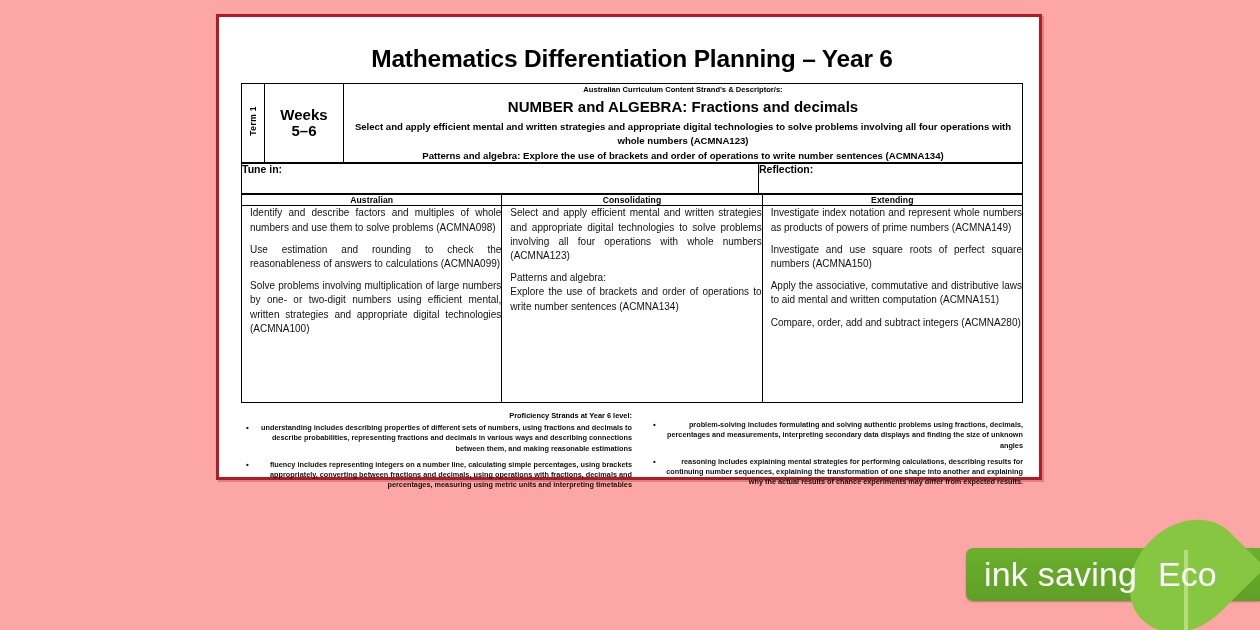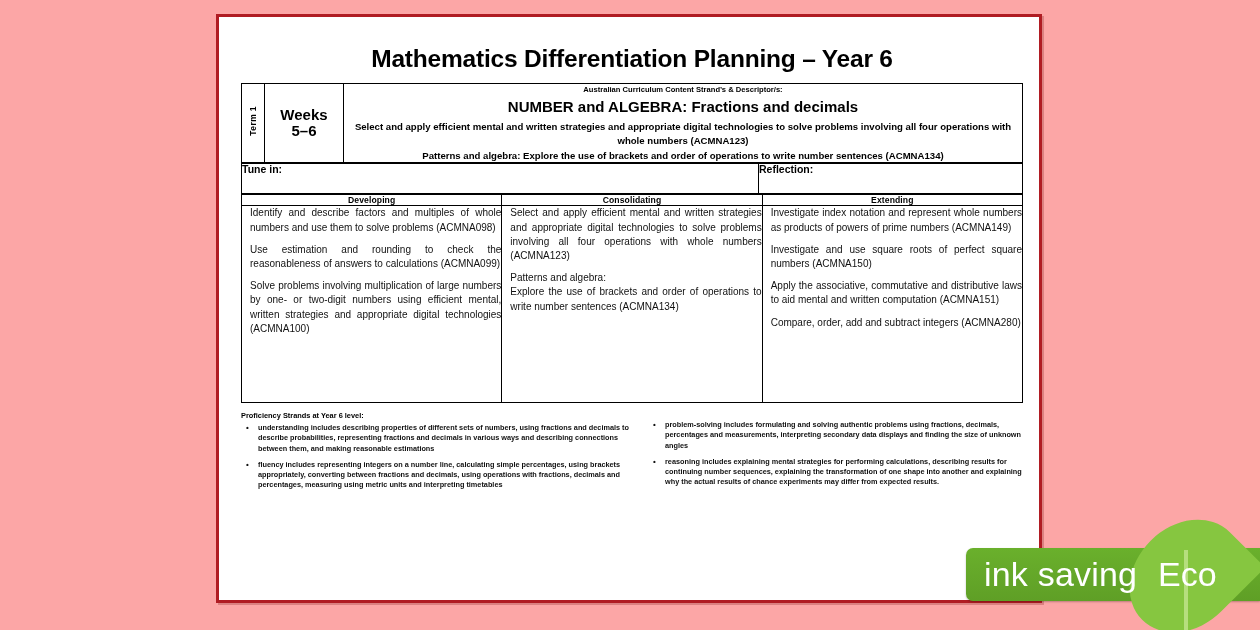--- a/index.html
+++ b/index.html
@@ -14,21 +14,21 @@
     overflow: hidden;
     position: relative;
   }
 
   
   #page-sheet {
     position: absolute;
     left: 216px;
     top: 14px;
     width: 826px;
-    height: 589px;
+    height: 466px;
     background: #ffffff;
     border: 3px solid #b01c23;
     box-sizing: border-box;
     box-shadow: 2px 2px 0 rgba(120,20,20,0.25);
   }
 
   #doc-inner {
     position: absolute;
     left: 22px;
     top: 14px;
@@ -148,20 +148,21 @@
     margin: 0 0 8px 8px;
     color: #111;
   }
   .da-p.last { margin-bottom: 0; }
 
   
   .prof-wrap {
     margin-top: 8px;
     display: flex;
     gap: 0px;
+    text-align: right;
   }
   .prof-col { width: 50%; box-sizing: border-box; }
   .prof-col.right { padding-left: 16px; padding-top: 9px; }
   .prof-title {
     font-size: 7.4px;
     font-weight: bold;
     margin: 0 0 3px 0;
   }
   ul.prof-list {
     list-style: none;
@@ -326,21 +327,21 @@
           <span>Reflection:</span>
         </td>
       </tr>
     </tbody>
       </table>
 
 
     <table class="doc-tbl">
       <tbody>
           <tr>
-        <th class="da-head-cell">Developing</th>
+        <th class="da-head-cell">Australian</th>
         <th class="da-head-cell">Consolidating</th>
         <th class="da-head-cell">Extending</th>
       </tr>
       <tr>
         <td class="da-body-cell">
           <p class="da-p">Identify and describe factors and multiples of whole numbers and use them to solve problems (ACMNA098)</p>
           <p class="da-p">Use estimation and rounding to check the reasonableness of answers to calculations (ACMNA099)</p>
           <p class="da-p last">Solve problems involving multiplication of large numbers by one- or two-digit numbers using efficient mental, written strategies and appropriate digital technologies (ACMNA100)</p>
         </td>
         <td class="da-body-cell">

